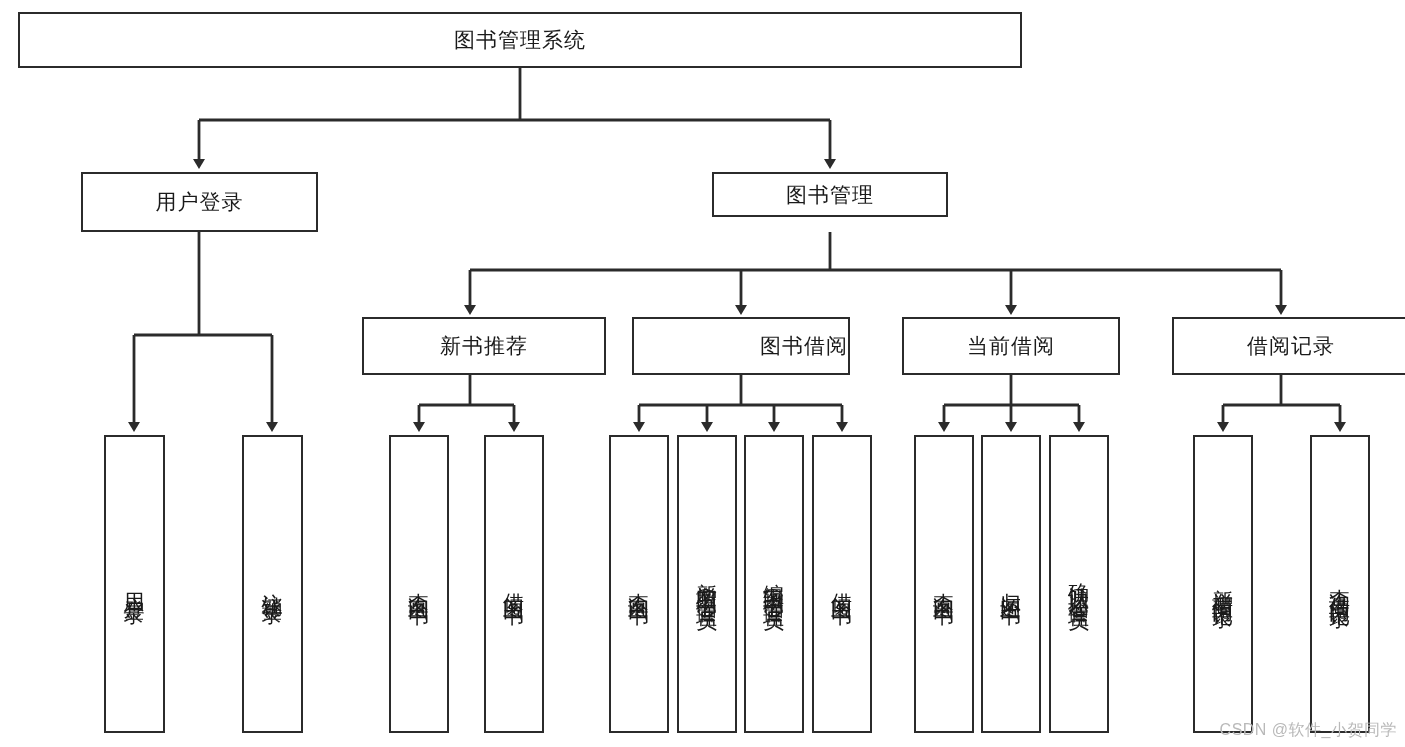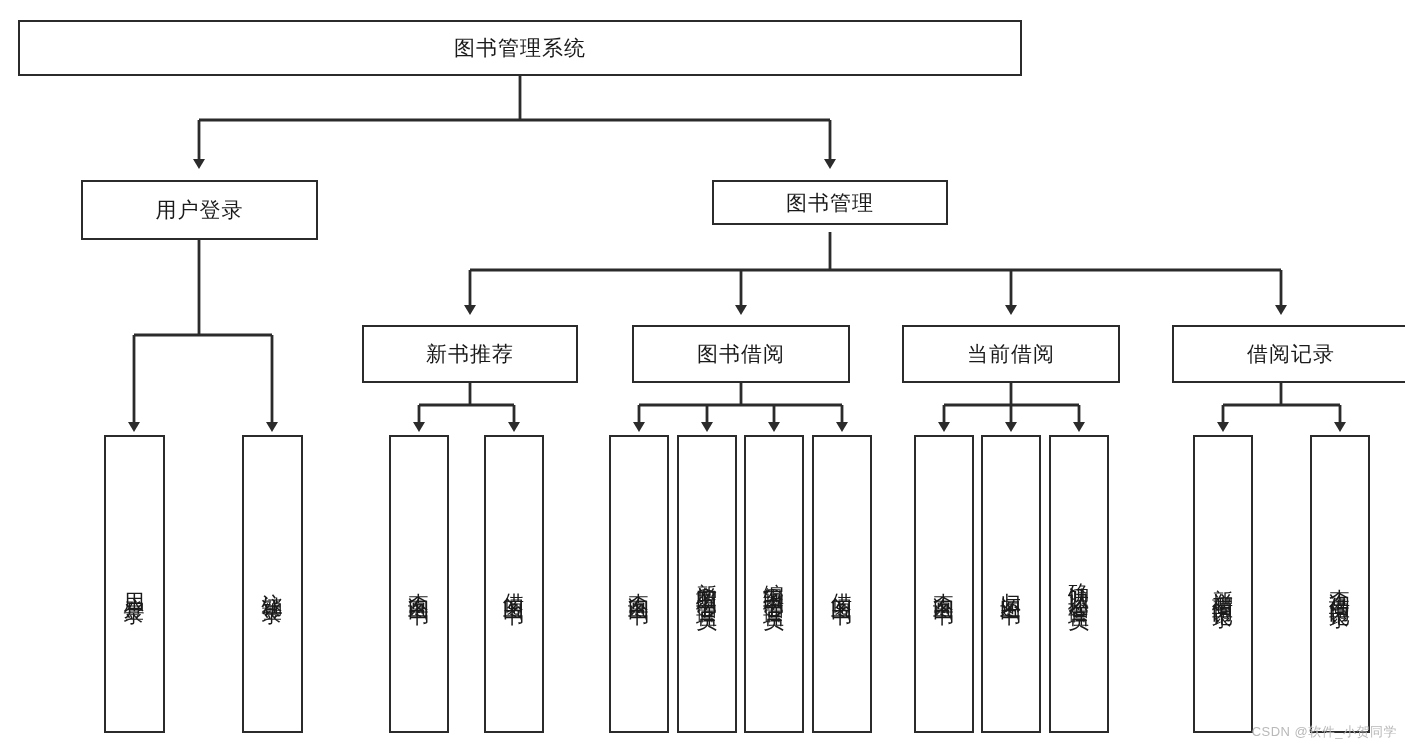--- a/index.html
+++ b/index.html
@@ -30,42 +30,41 @@
     background: #ffffff;
     border: 2.5px solid #2b2b2b;
     display: flex;
     align-items: center;
     justify-content: center;
     color: #1a1a1a;
   }
   .node.h {
     font-size: 21px;
     letter-spacing: 1px;
-    margin-top: 8px;
   }
   .node.v {
     font-size: 21px;
   }
   .node.v .vtext {
     writing-mode: vertical-rl;
     text-orientation: upright;
     letter-spacing: 4px;
     line-height: 1;
     white-space: nowrap;
     display: block;
   }
   .node .htext {
     display: block;
     white-space: nowrap;
   }
   .watermark {
     position: absolute;
     right: 8px;
     bottom: 6px;
-    font-size: 13px;
+    font-size: 16px;
     color: #b9b9b9;
     letter-spacing: 0.5px;
     white-space: nowrap;
     pointer-events: none;
   }
 </style>
 </head>
 <body>
 
 <div id="canvas">
@@ -126,24 +125,24 @@
     <span class="htext">图书管理系统</span>
   </div>
 
   <div class="node h" style="left:81px; top:172px; width:237px; height:60px;">
     <span class="htext">用户登录</span>
   </div>
   <div class="node h" style="left:712px; top:172px; width:236px; height:45px;">
     <span class="htext">图书管理</span>
   </div>
 
-  <div class="node h" style="left:362px; top:317px; width:216px; height:58px;">
+  <div class="node h" style="left:362px; top:317px; width:244px; height:58px;">
     <span class="htext">新书推荐</span>
   </div>
-  <div class="node h" style="left:632px; top:317px; width:218px; height:58px;">
+  <div class="node h" style="left:632px; top:317px; width:218px; height:58px;justify-content:flex-end;">
     <span class="htext">图书借阅</span>
   </div>
   <div class="node h" style="left:902px; top:317px; width:218px; height:58px;align-items:center;">
     <span class="htext">当前借阅</span>
   </div>
   <div class="node h" style="left:1172px; top:317px; width:238px; height:58px;">
     <span class="htext">借阅记录</span>
   </div>
 
   <div class="node v" style="left:104px; top:435px; width:61px; height:298px;">

